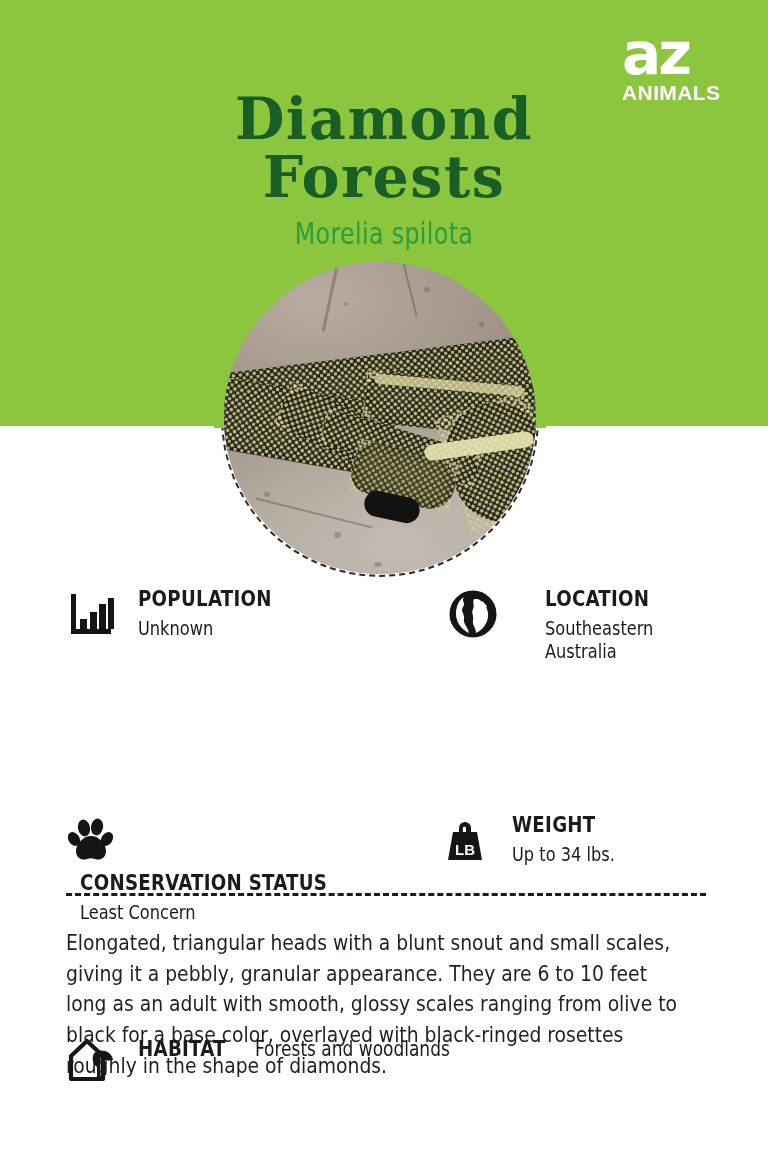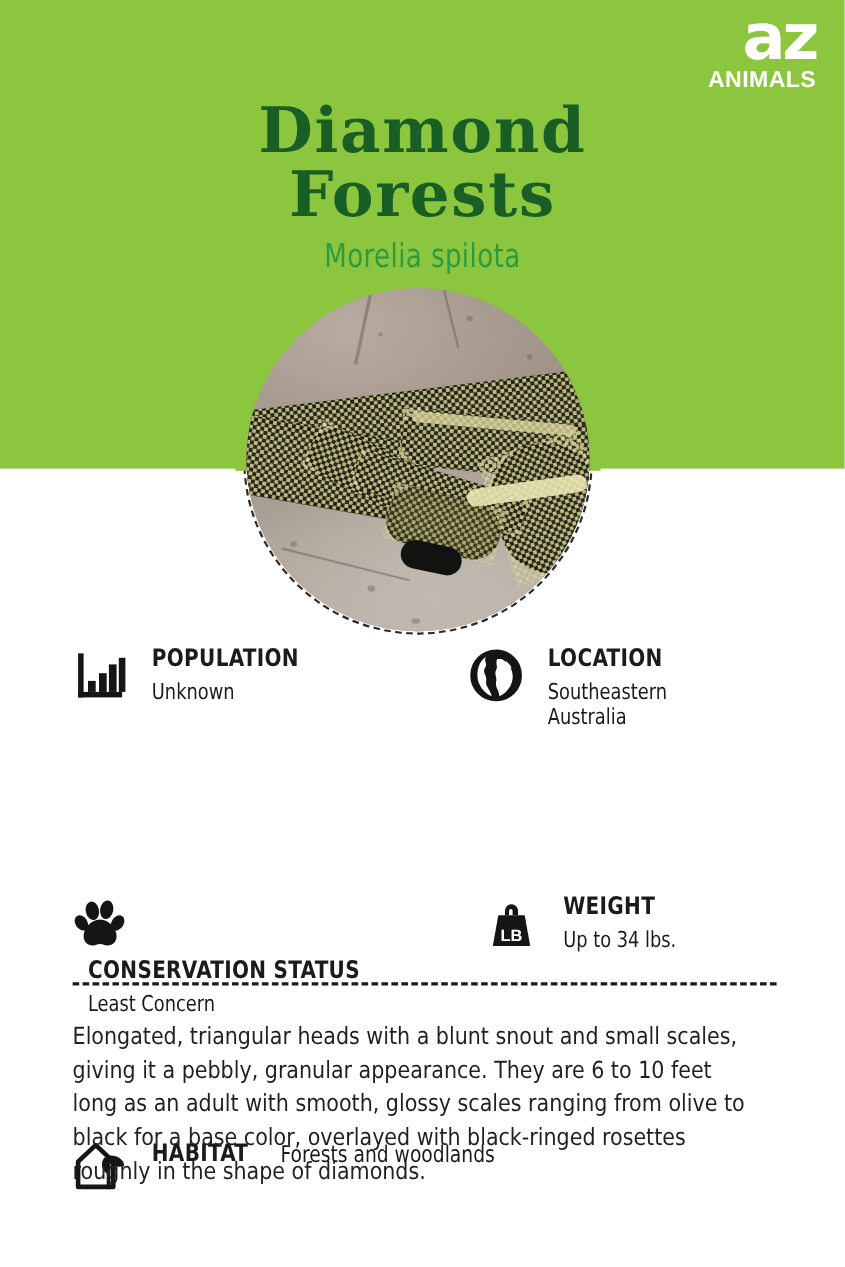--- a/index.html
+++ b/index.html
@@ -25,23 +25,23 @@
     left: 0; top: 0;
     width: 768px;
     height: 426px;
     background: #8CC63E;
   }
 
   
   .logo {
     position: absolute;
     right: 26px;
-    top: 8px;
+    top: 28px;
     width: 120px;
-    text-align: right;
+    text-align: left;
     z-index: 6;
   }
   .logo-az {
     display: block;
     font-family: "DejaVu Sans", sans-serif;
     font-weight: bold;
     font-size: 58px;
     line-height: 0.92;
     color: #ffffff;
     letter-spacing: -3px;
@@ -297,21 +297,21 @@
             <rect x="33" y="15" width="7" height="25" fill="#151515"></rect>
             <rect x="42" y="9" width="6" height="31" fill="#151515"></rect>
           </svg>
         </div>
         <div class="fact-text">
           <div class="fact-label">POPULATION</div>
           <div class="fact-value">Unknown</div>
         </div>
       </div>
 
-      <div class="fact" style="left:426px;top:0;">
+      <div class="fact" style="left:448px;top:0;gap:25px;">
         <div class="fact-icon">
           <svg width="50" height="50" viewBox="0 0 50 50" aria-hidden="true">
             <circle cx="25" cy="25" r="22" fill="#151515"></circle>
             <path d="M16 8 C13 12,18 14,15 18 C12 22,17 25,16 30 C15 35,20 38,21 44 C16 42,8 35,8 25 C8 17,11 11,16 8 Z" fill="#ffffff"></path>
             <path d="M26 10 C24 14,27 16,25 20 C23 24,26 26,25 31 C24 36,28 39,28 44 C33 42,39 36,40 28 C41 20,36 13,30 10 Z" fill="#ffffff"></path>
             <path d="M34 12 C36 14,38 15,39 18 C36 19,34 17,33 15 Z" fill="#ffffff"></path>
             <circle cx="25" cy="25" r="22" fill="none" stroke="#151515" stroke-width="3"></circle>
           </svg>
         </div>
         <div class="fact-text">

